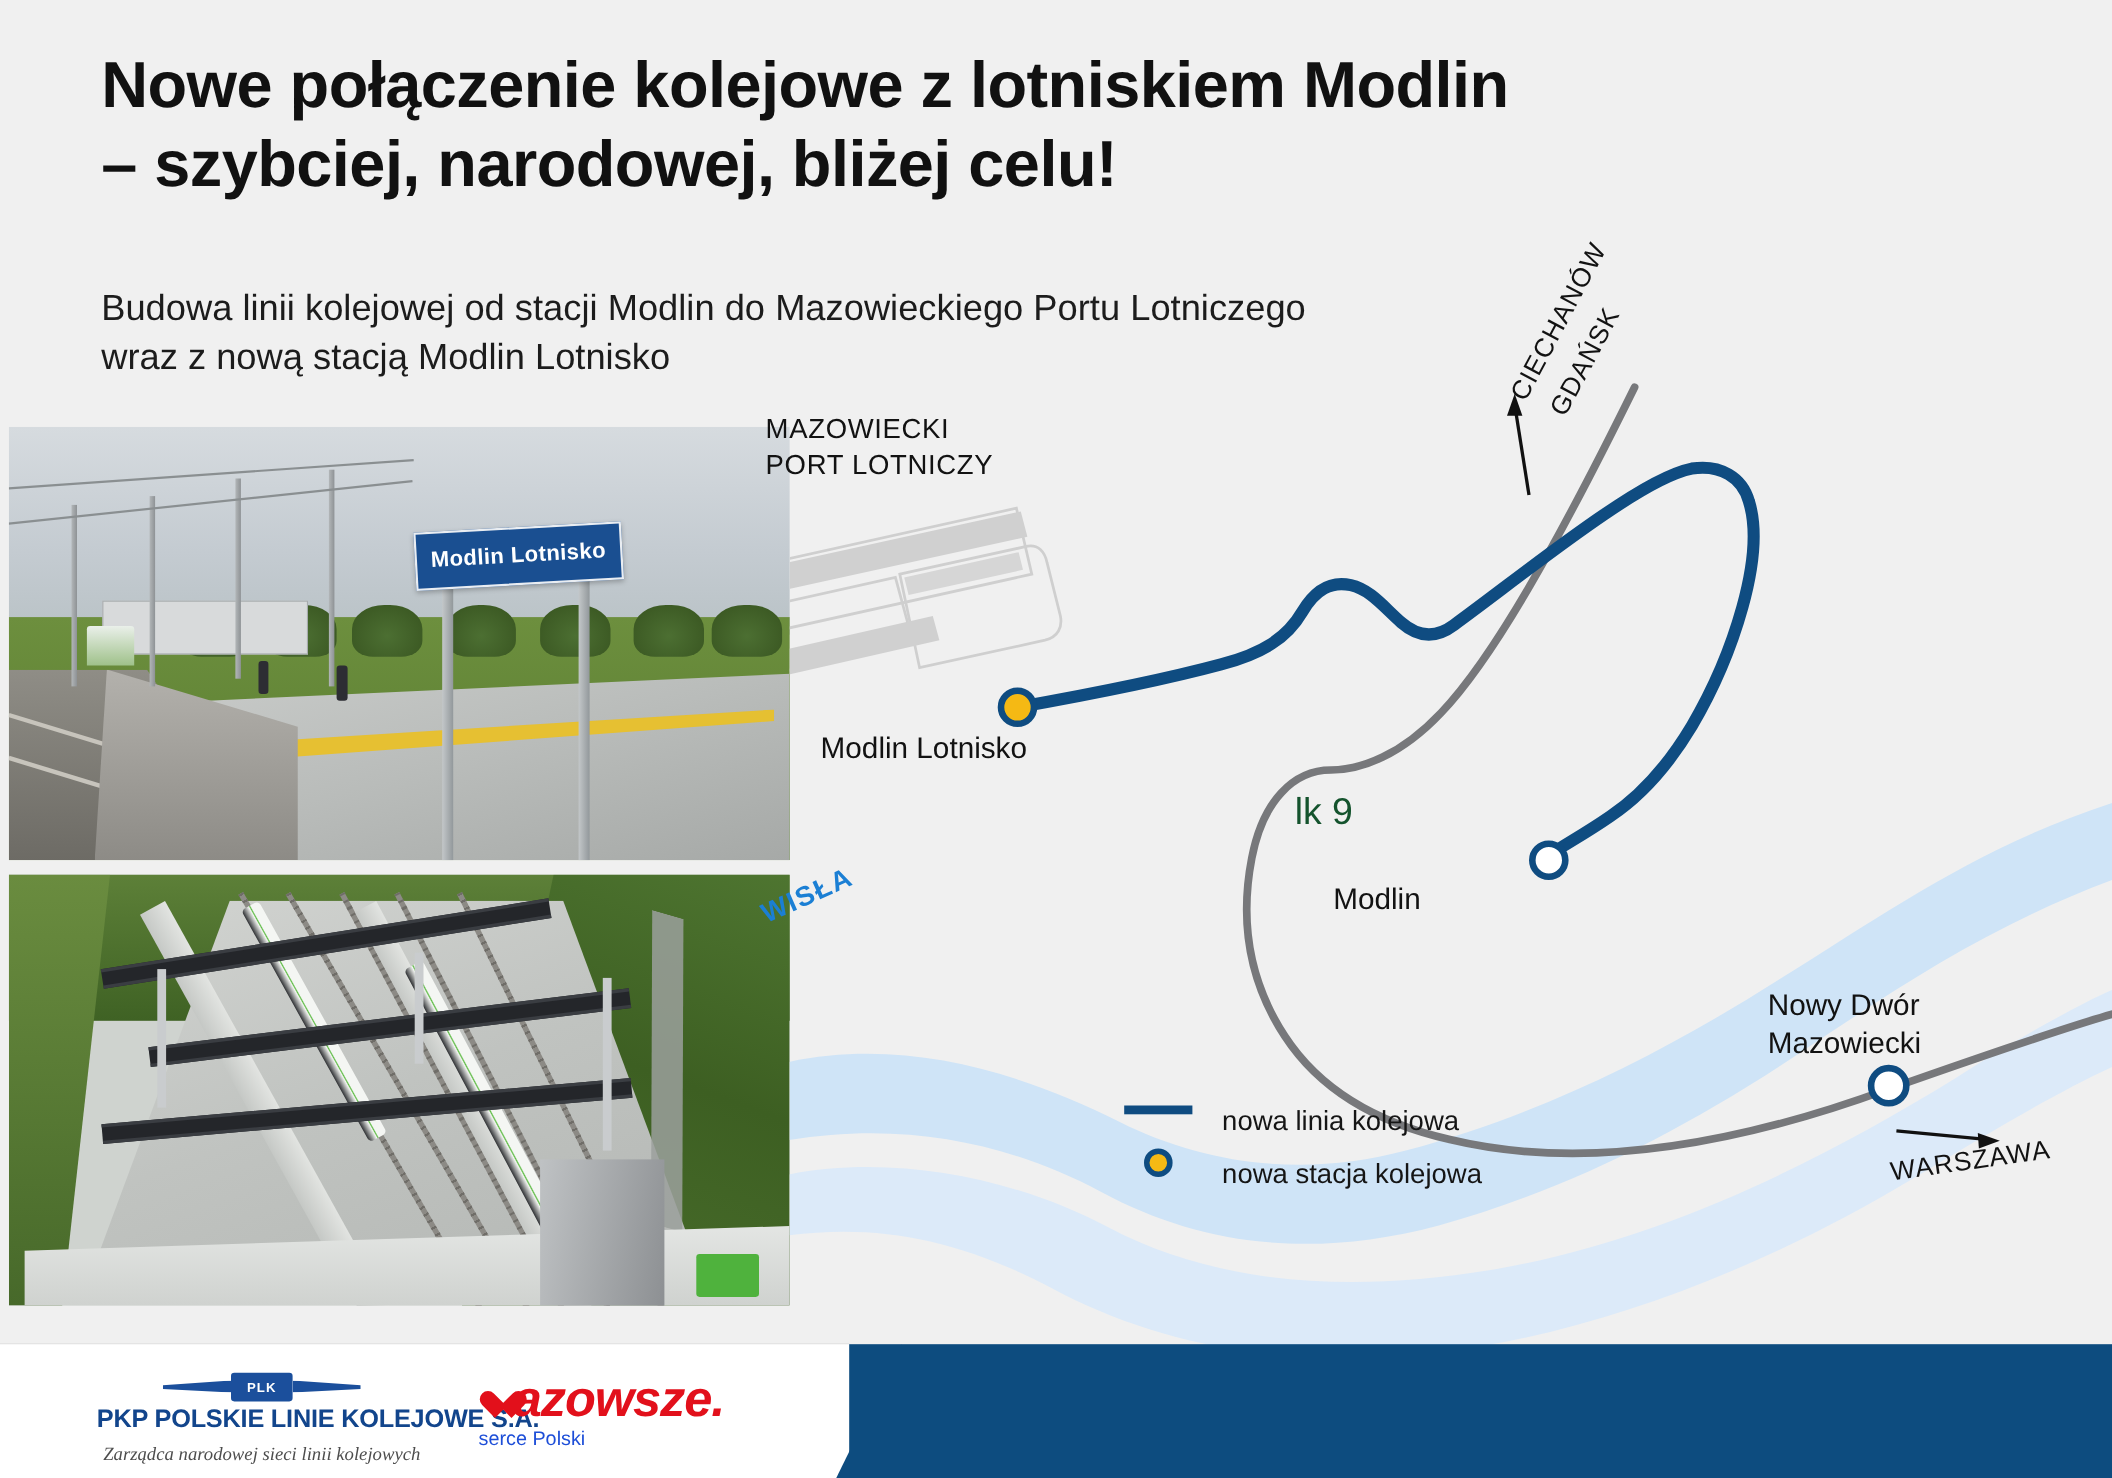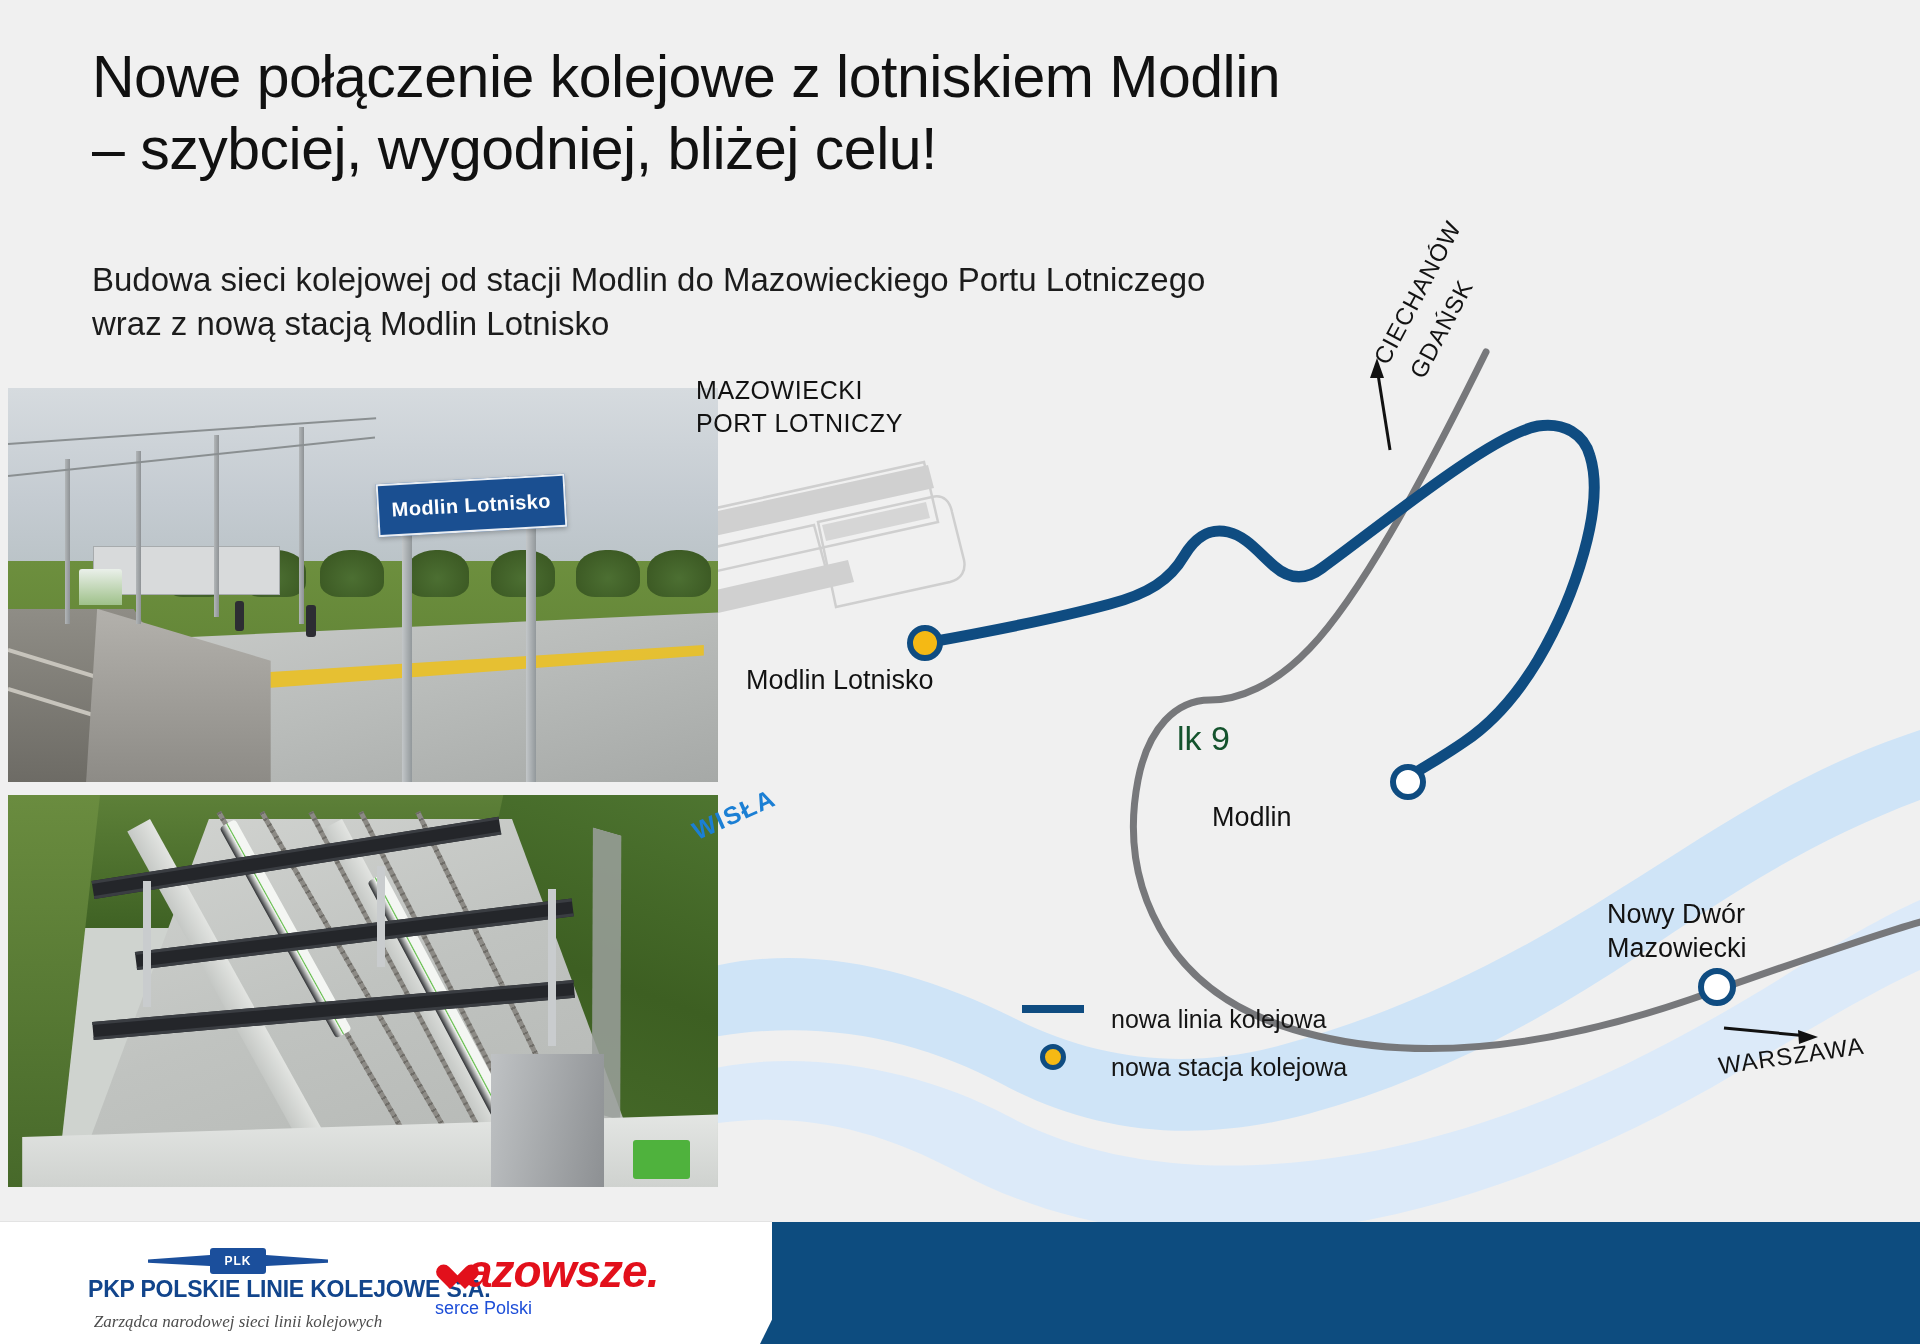--- a/index.html
+++ b/index.html
@@ -18,21 +18,21 @@
 
   
   #headline {
     position: absolute;
     left: 92px;
     top: 42px;
     width: 1770px;
   }
   #headline .h-line {
     font-size: 59px;
-    font-weight: normal;
+    font-weight: bold;
     color: #111111;
     line-height: 1.22;
     letter-spacing: -0.5px;
     white-space: nowrap;
   }
   #subhead {
     position: absolute;
     left: 92px;
     top: 258px;
     width: 1500px;
@@ -274,24 +274,24 @@
     padding-right:6px; white-space:nowrap;
   }
 </style>
 </head>
 <body>
 
 <div id="page">
 
   <div id="headline">
     <div class="h-line">Nowe połączenie kolejowe z lotniskiem Modlin</div>
-    <div class="h-line">– szybciej, wygodniej, bliżej celu!</div>
+    <div class="h-line">– szybciej, narodowej, bliżej celu!</div>
   </div>
   <div id="subhead">
-    <div class="s-line">Budowa sieci kolejowej od stacji Modlin do Mazowieckiego Portu Lotniczego</div>
+    <div class="s-line">Budowa linii kolejowej od stacji Modlin do Mazowieckiego Portu Lotniczego</div>
     <div class="s-line">wraz z nową stacją Modlin Lotnisko</div>
   </div>
 
   <div class="photo" id="photo-top">
     <div class="sky1"></div>
     <div class="ground1"></div>
 
     <div class="tree1" style="left:22%;"></div>
     <div class="tree1" style="left:33%;"></div>
     <div class="tree1" style="left:44%;"></div>

